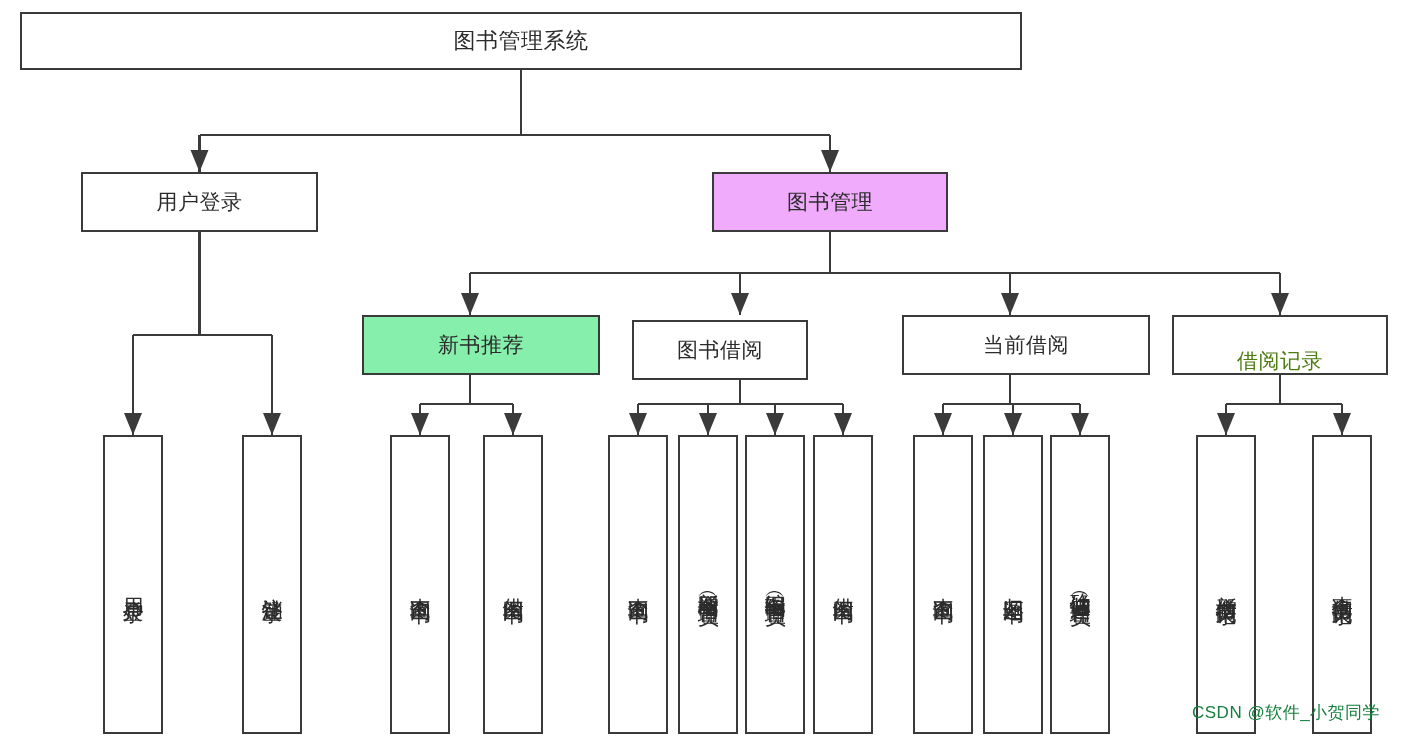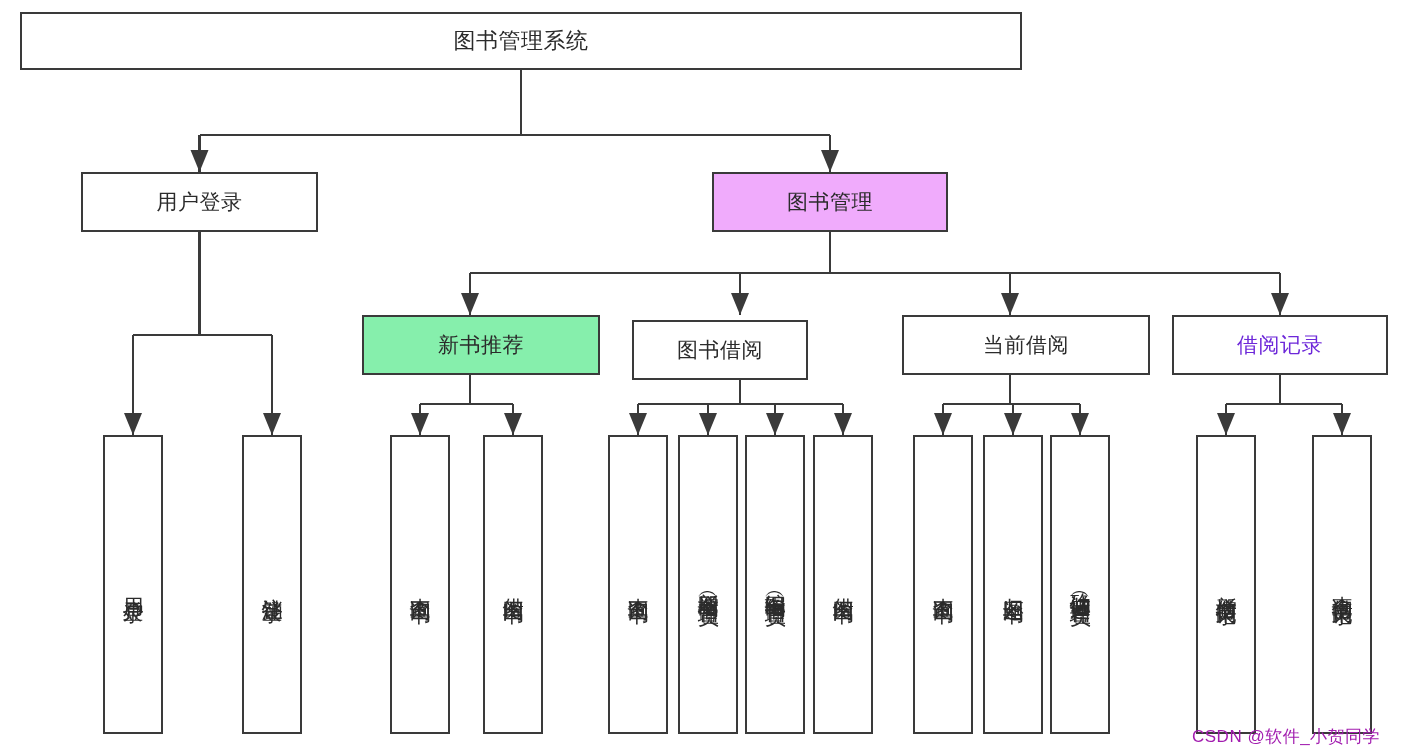--- a/index.html
+++ b/index.html
@@ -132,21 +132,21 @@
       </div>
       <div class="node horizontal" style="left: 362px; top: 315px; width: 238px; height: 60px; border-color: rgb(58, 58, 58); background: #86efac; color: rgb(43, 43, 43);">
         <span class="node-label">新书推荐</span>
       </div>
       <div class="node horizontal" style="left: 632px; top: 320px; width: 176px; height: 60px; border-color: rgb(58, 58, 58); background: rgb(255, 255, 255); color: rgb(43, 43, 43);">
         <span class="node-label">图书借阅</span>
       </div>
       <div class="node horizontal" style="left: 902px; top: 315px; width: 248px; height: 60px; border-color: rgb(58, 58, 58); background: rgb(255, 255, 255); color: rgb(43, 43, 43);">
         <span class="node-label">当前借阅</span>
       </div>
-      <div class="node horizontal" style="left: 1172px; top: 315px; width: 216px; height: 60px; border-color: rgb(58, 58, 58); background: rgb(255, 255, 255); color: #6d28d9;">
+      <div class="node horizontal" style="left: 1172px; top: 315px; width: 216px; height: 60px; border-color: rgb(58, 58, 58); background: rgb(255, 255, 255); color: #4d7c0f; align-items: flex-end;">
         <span class="node-label">借阅记录</span>
       </div>
       <div class="node vertical" style="left: 103px; top: 435px; width: 60px; height: 299px; border-color: rgb(58, 58, 58); background: rgb(255, 255, 255); color: rgb(43, 43, 43);">
         <span class="node-label">用户登录</span>
       </div>
       <div class="node vertical" style="left: 242px; top: 435px; width: 60px; height: 299px; border-color: rgb(58, 58, 58); background: rgb(255, 255, 255); color: rgb(43, 43, 43);">
         <span class="node-label">注销登录</span>
       </div>
       <div class="node vertical" style="left: 390px; top: 435px; width: 60px; height: 299px; border-color: rgb(58, 58, 58); background: rgb(255, 255, 255); color: rgb(43, 43, 43);">
         <span class="node-label">查询图书</span>
@@ -175,14 +175,14 @@
       <div class="node vertical" style="left: 1050px; top: 435px; width: 60px; height: 299px; border-color: rgb(58, 58, 58); background: rgb(255, 255, 255); color: rgb(43, 43, 43);">
         <span class="node-label">确认归还（管理员）</span>
       </div>
       <div class="node vertical" style="left: 1196px; top: 435px; width: 60px; height: 299px; border-color: rgb(58, 58, 58); background: rgb(255, 255, 255); color: rgb(43, 43, 43);">
         <span class="node-label">新增借阅记录</span>
       </div>
       <div class="node vertical" style="left: 1312px; top: 435px; width: 60px; height: 299px; border-color: rgb(58, 58, 58); background: rgb(255, 255, 255); color: rgb(43, 43, 43);">
         <span class="node-label">查询借阅记录</span>
       </div>
     </div>
-  <div class="watermark" style="left: 1192px; top: 701px; color: #a21caf; margin-top: 24px;">CSDN @软件_小贺同学</div>
+  <div class="watermark" style="left: 1192px; top: 701px; color: #15803d;">CSDN @软件_小贺同学</div>
 </div>
 
 </body></html>

